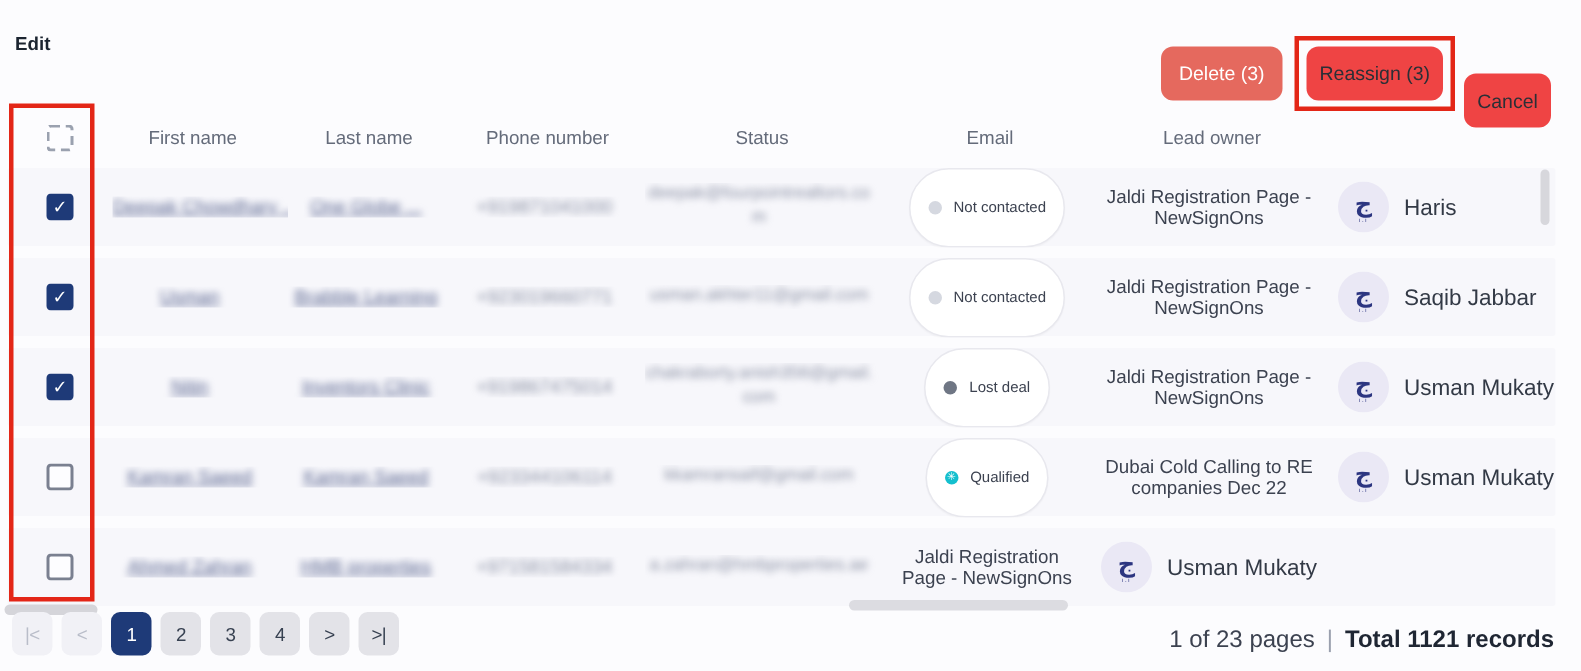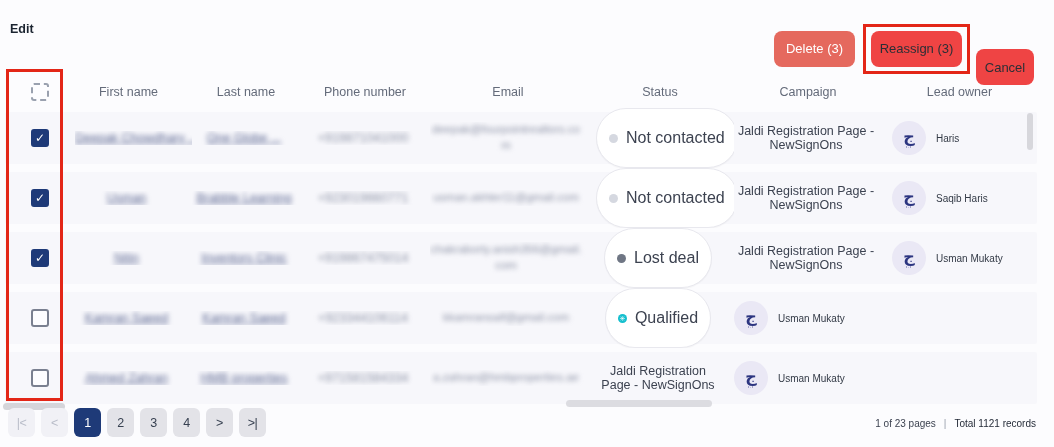--- a/index.html
+++ b/index.html
@@ -38,50 +38,50 @@
             display:flex;align-items:center;justify-content:center;cursor:pointer;}
   .checkbox.dashed{border-style:dashed;border-color:#9aa1af;}
   .checkbox.checked{background:var(--navy);border-color:var(--navy);}
   .checkbox.checked::after{content:"✓";color:#fff;font-size:12px;font-weight:700;line-height:1;}
 
   .blur-name{filter:blur(2.6px);color:#5c6792;text-decoration:underline;white-space:nowrap;}
   .blur-plain{filter:blur(2.6px);color:#8d93a6;}
   .cell-email{font-size:11.5px;word-break:break-all;line-height:1.35;}
 
   .badge{display:inline-flex;align-items:center;gap:8px;background:#fff;border:1px solid #e8e8ee;
-         border-radius:999px;padding:20px 12px;font-size:16px;color:#3c4250;box-shadow:0 1px 1px rgba(20,20,40,.03);white-space:nowrap;}
+         border-radius:999px;padding:20px 12px;font-size:10px;color:#3c4250;box-shadow:0 1px 1px rgba(20,20,40,.03);white-space:nowrap;}
   .dot{width:9px;height:9px;border-radius:50%;flex:0 0 auto;display:flex;align-items:center;justify-content:center;}
   .dot[data-v="not-contacted"]{background:#d5d8e0;}
   .dot[data-v="lost-deal"]{background:#6f7684;}
   .dot[data-v="qualified"]{background:var(--teal);}
   .dot[data-v="qualified"]::before{content:"✳";font-size:7px;color:#fff;line-height:1;}
   .dot[data-v="future-prospect"]{background:var(--teal);}
 
   .owner{display:flex;align-items:center;gap:10px;}
   .avatar{width:34px;height:34px;border-radius:50%;background:#eae8f5;display:flex;flex-direction:column;
           align-items:center;justify-content:center;color:#2c3580;flex:0 0 auto;}
   .avatar .glyph{font-size:16px;font-weight:700;line-height:1;}
   .avatar .glyph-sub{font-size:4px;letter-spacing:1px;line-height:3px;}
-  .owner-name{font-size:10px;color:#333a46;white-space:nowrap;}
+  .owner-name{font-size:15px;color:#333a46;white-space:nowrap;}
 
   
   .v-scrollbar{position:absolute;left:1027px;top:113px;width:6px;height:37px;border-radius:3px;background:#d7d7dc;cursor:pointer;}
   .h-scrollbar{position:absolute;left:566px;top:400px;width:146px;height:7px;border-radius:4px;background:#dcdce1;cursor:pointer;}
   .h-scrollbar-left{position:absolute;left:3px;top:403px;width:62px;height:7px;border-radius:4px;background:#d5d5da;cursor:pointer;}
 
   
   .pagination{position:absolute;left:8px;top:408px;display:flex;gap:6px;align-items:center;}
   .page-btn{min-width:27px;height:29px;border:none;border-radius:6px;background:#e3e3e8;color:#374151;
             font-size:12.5px;font-family:inherit;font-weight:500;cursor:pointer;display:flex;
             align-items:center;justify-content:center;letter-spacing:-.5px;}
   .page-btn.disabled{background:#f1f1f6;color:#b9bdc9;}
   .page-btn.active{background:var(--navy);color:#fff;}
-  .footer-summary{position:absolute;right:18px;top:418px;font-size:10px;color:#3c4250;display:flex;align-items:center;}
+  .footer-summary{position:absolute;right:18px;top:418px;font-size:16px;color:#3c4250;display:flex;align-items:center;}
   .footer-sep{margin:0 8px;color:#9aa0ae;}
-  .footer-total{font-weight:400;color:#1f2633;}
+  .footer-total{font-weight:700;color:#1f2633;}
 </style>
 </head>
 <body>
 
 <div class="canvas">
 
   <div class="edit-label">Edit</div>
 
   <div class="actions">
     <button class="btn btn-delete">Delete (3)</button>
@@ -94,23 +94,22 @@
 
   <div class="table">
     <div class="grid thead">
       <div class="cell cell-check">
         <span class="checkbox dashed"></span>
       </div>
 
     <div class="th">First name</div>
         <div class="th">Last name</div>
         <div class="th">Phone number</div>
+        <div class="th">Status</div>
         <div class="th">Email</div>
-        <div class="th">Status</div>
-        <div class="th">Campaign</div>
         <div class="th">Lead owner</div>
       </div>
     <div id="tbody">
     <div class="grid row">
       <div class="cell cell-check">
         <span class="checkbox checked"></span>
       </div>
       <div class="cell"><span class="blur-name fn">Deepak Chowdhary ...</span></div>
       <div class="cell"><span class="blur-name ln">One Globe ...</span></div>
       <div class="cell"><span class="blur-plain ph">+919871041000</span></div>
@@ -147,21 +146,21 @@
           <span class="status-label">Not contacted</span>
         </span>
       </div>
       <div class="cell campaign">Jaldi Registration Page - NewSignOns</div>
       <div class="cell">
         <span class="owner">
           <span class="avatar">
             <span class="glyph">ج</span>
             <span class="glyph-sub">ı.ı</span>
           </span>
-          <span class="owner-name">Saqib Haris</span>
+          <span class="owner-name">Saqib Jabbar</span>
         </span>
       </div>
     </div>
 
     <div class="grid row">
       <div class="cell cell-check">
         <span class="checkbox checked"></span>
       </div>
       <div class="cell"><span class="blur-name fn">Nitin</span></div>
       <div class="cell"><span class="blur-name ln">Inventors Clinic</span></div>
@@ -192,20 +191,21 @@
       <div class="cell"><span class="blur-name fn">Kamran Saeed</span></div>
       <div class="cell"><span class="blur-name ln">Kamran Saeed</span></div>
       <div class="cell"><span class="blur-plain ph">+923344106114</span></div>
       <div class="cell cell-email"><span class="blur-plain em">kkamransaif@gmail.com</span></div>
       <div class="cell">
         <span class="badge">
           <span class="dot" data-v="qualified"></span>
           <span class="status-label">Qualified</span>
         </span>
       </div>
+      <div class="cell campaign">Dubai Cold Calling to RE companies Dec 22</div>
       <div class="cell">
         <span class="owner">
           <span class="avatar">
             <span class="glyph">ج</span>
             <span class="glyph-sub">ı.ı</span>
           </span>
           <span class="owner-name">Usman Mukaty</span>
         </span>
       </div>
     </div>

